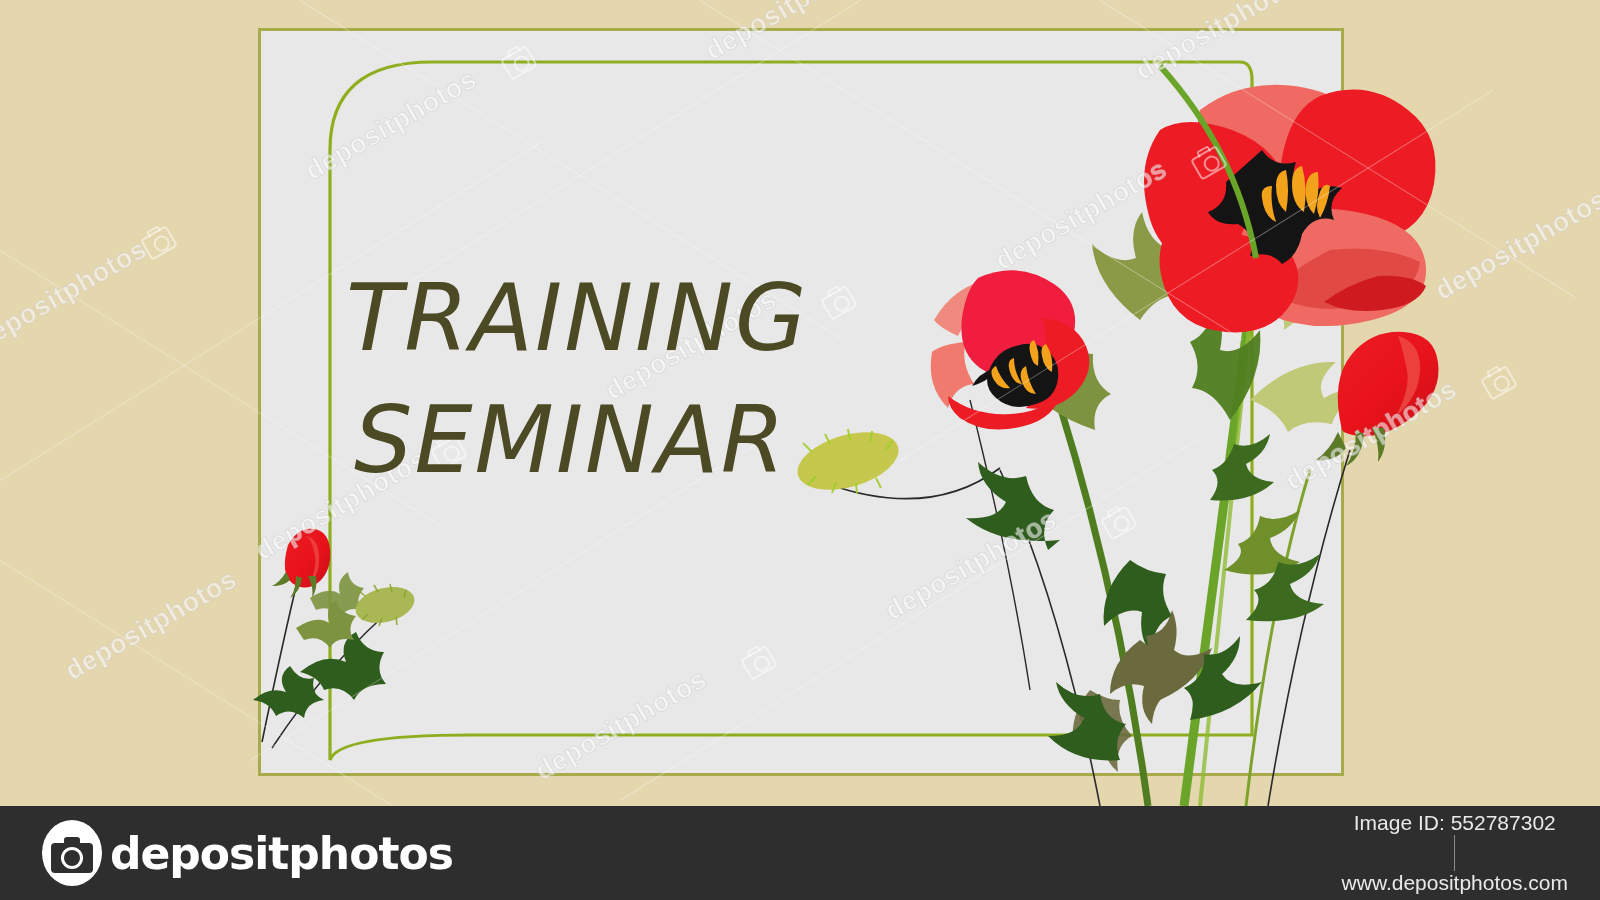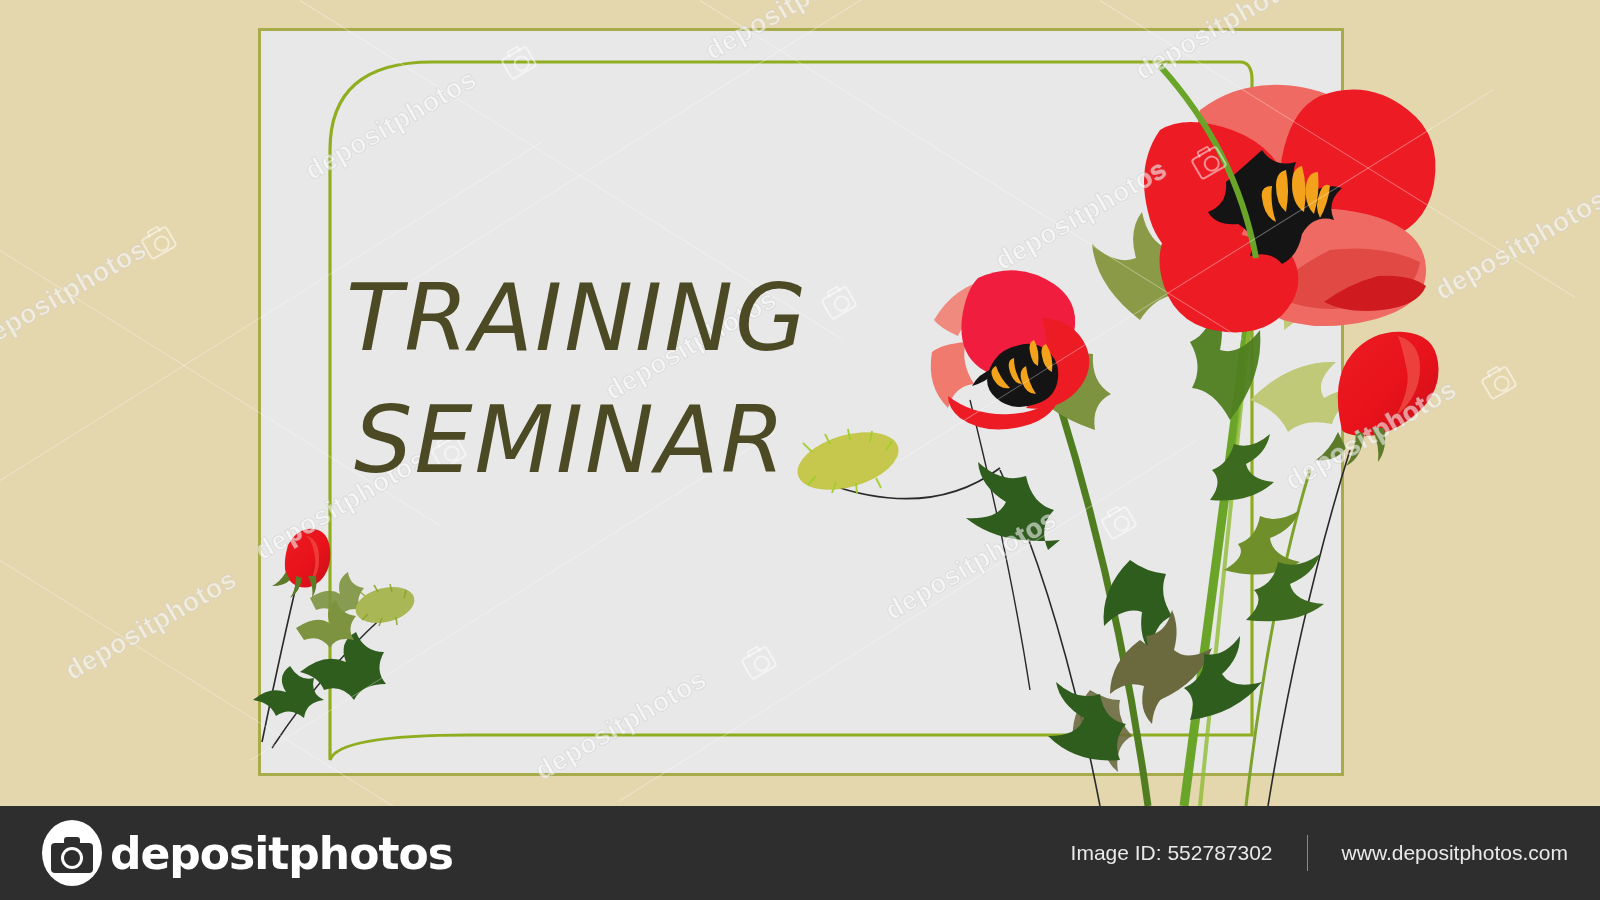--- a/index.html
+++ b/index.html
@@ -54,21 +54,21 @@
   
   .footer {
     position:absolute; left:0; top:806px; width:1600px; height:94px;
     background:#2e2e2e; display:flex; align-items:center;
   }
   .logo-wrap { display:flex; align-items:center; margin-left:38px; }
   .logo-badge { position:relative; width:68px; height:68px; }
   .logo-text { color:#fff; font-size:44px; font-weight:bold; letter-spacing:-1px;
                margin-left:4px; font-family:"DejaVu Sans", sans-serif; }
   .footer-right { margin-left:auto; display:flex; align-items:center;
-                  margin-right:32px; color:#e9e9e9; font-size:21px; }
+                  margin-right:32px; color:#e9e9e9; font-size:21px;flex-direction:column; }
   .divider { width:1px; height:36px; background:#8a8a8a; margin:0 34px; }
 </style>
 </head>
 <body>
 
 <div id="stage">
 
   <div class="artwork">
 
     <div class="outer-frame"></div>

